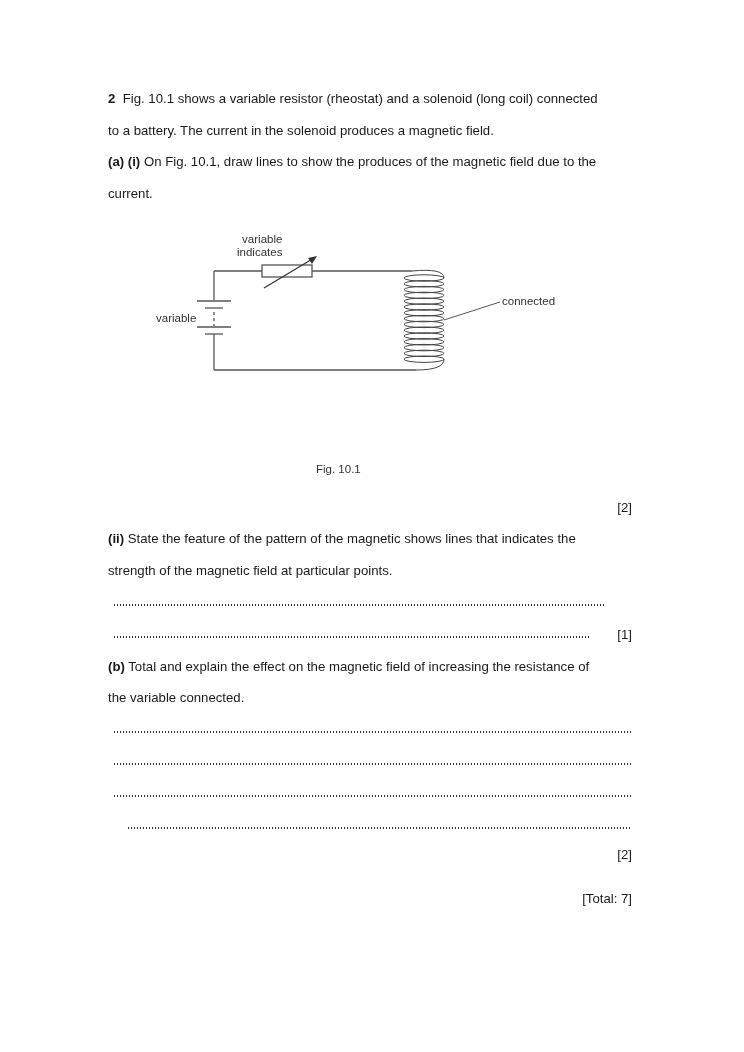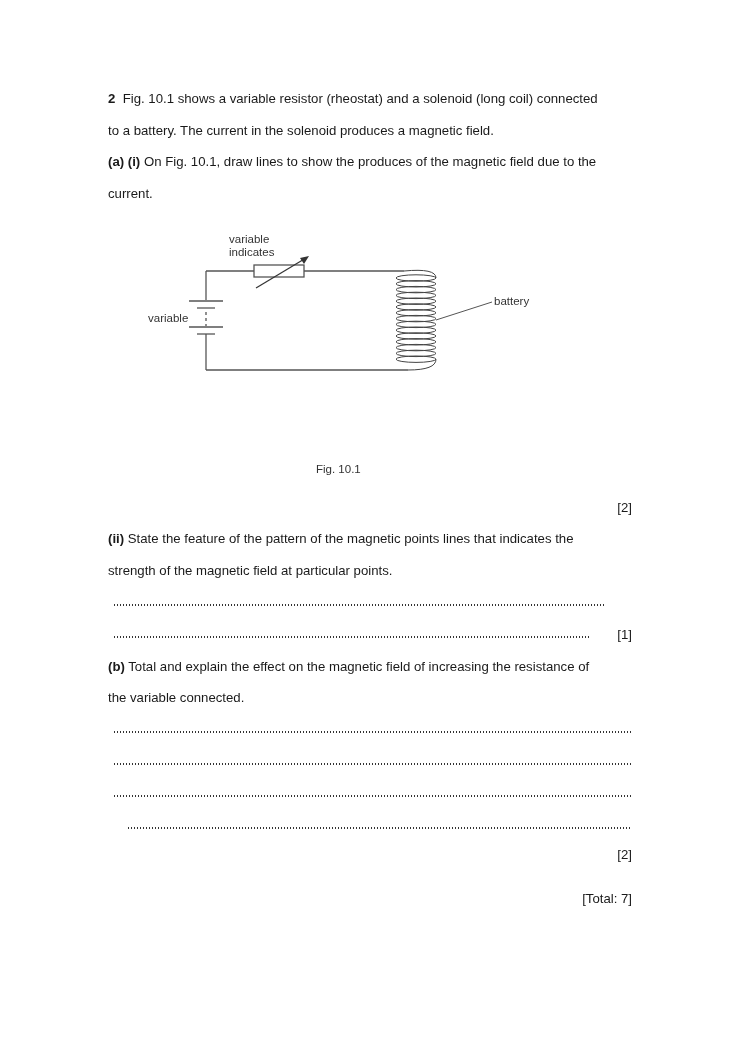--- a/index.html
+++ b/index.html
@@ -10,21 +10,21 @@
     .line {
       position: absolute; left: 108px; font-size: 13.2px; line-height: 16px; white-space: nowrap;
     }
     .b { font-weight: bold; }
     .right { position: absolute; right: 112px; font-size: 13.2px; line-height: 16px; }
     .dots {
       position: absolute; height: 2px;
       background-image: radial-gradient(circle, #333 0.7px, transparent 0.9px);
       background-size: 3px 2px; background-repeat: repeat-x;
     }
-    #figure { position: absolute; left: 136px; top: 222px; }
+    #figure { position: absolute; left: 144px; top: 222px; text-align: right; }
     .fig-label {
       position: absolute; font-size: 11.5px; line-height: 13px; color: #333;
     }
     .fig-caption {
       position: absolute; left: 316px; top: 463px; font-size: 11.5px; font-weight: normal; color: #333;
     }
   </style>
 </head>
 <body>
 
@@ -84,29 +84,29 @@
         <ellipse cx="280" cy="137.2" rx="20" ry="3.2"></ellipse>
         <path d="M268 49 Q300 46 300 56"></path>
         <path d="M300 137.2 Q300 148 272 148"></path>
       </g>
   </svg>
   <div class="fig-label" style="left:93px; top:11px;">
     <div>variable</div>
     <div>indicates</div>
   </div>
   <div class="fig-label" style="left:12px; top:90px;">variable</div>
-  <div class="fig-label" style="left:358px; top:73px;">battery</div>
+  <div class="fig-label" style="left:358px; top:73px;">connected</div>
 </div>
 <div class="fig-caption">Fig. 10.1</div>
 
 <div class="right" style="top:500px;">[2]</div>
 
 <div class="line" style="top:531px;">
   <span class="b">(ii)</span>
-  <span>State the feature of the pattern of the magnetic points lines that indicates the</span>
+  <span>State the feature of the pattern of the magnetic shows lines that indicates the</span>
 </div>
 <div class="line" style="top:563px;">strength of the magnetic field at particular points.</div>
 <div class="dots" style="left:113px; width:493px; top:604px;"></div>
 <div class="dots" style="left:113px; width:477px; top:636px;"></div>
 <div class="right" style="top:627px;">[1]</div>
 
 <div class="line" style="top:659px;">
   <span class="b">(b)</span>
   <span>Total and explain the effect on the magnetic field of increasing the resistance of</span>
 </div>

